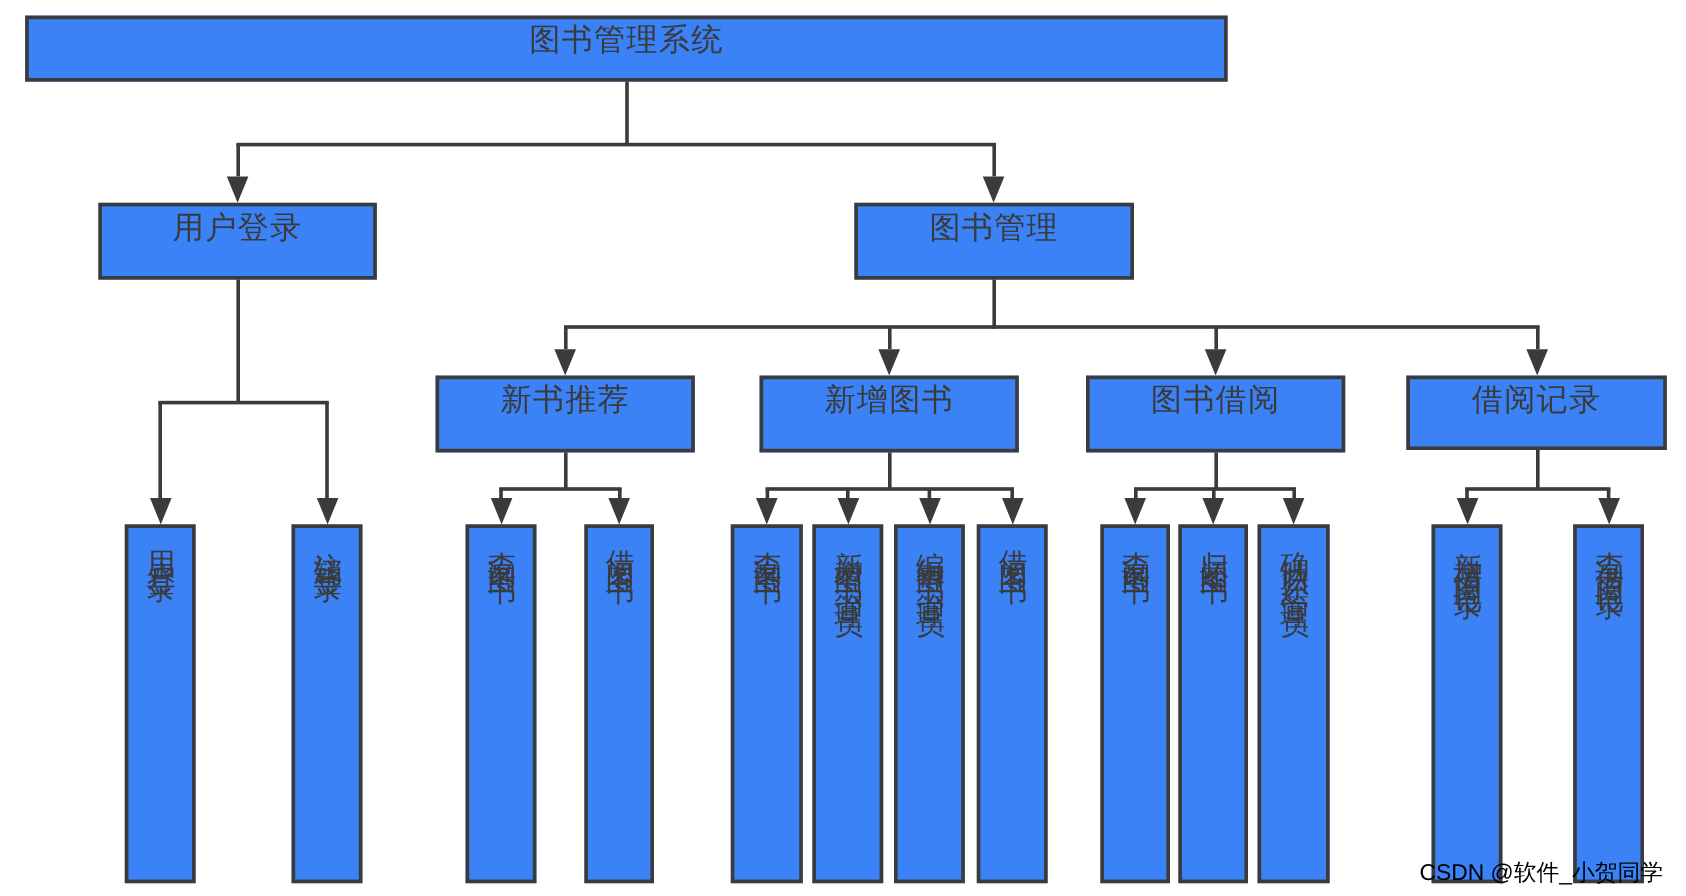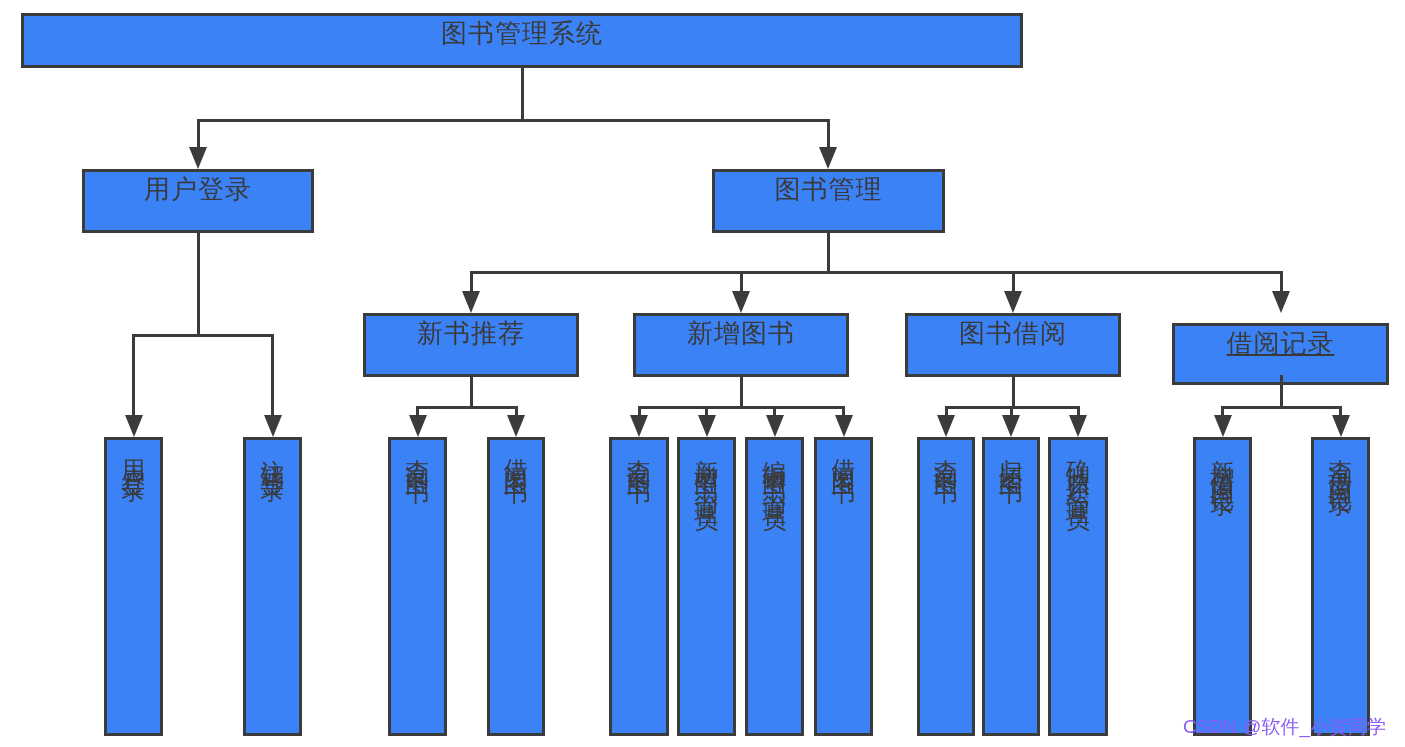--- a/index.html
+++ b/index.html
@@ -48,21 +48,21 @@
     width: 0; height: 0;
     border-left: 9px solid transparent;
     border-right: 9px solid transparent;
     border-top: 22px solid #3b3b3b;
   }
   .watermark {
     position: absolute;
     left: 1183px;
     top: 714px;
     font-size: 19px;
-    color: #8b5cf6;
+    color: #000000;
     white-space: nowrap;
     z-index: 10;
   }
 </style>
 </head>
 <body>
 
 <div id="stage">
 
   <div class="box" style="left:21px; top:13px; width:1002px; height:55px;">
@@ -78,21 +78,21 @@
 
   <div class="box" style="left:712px; top:169px; width:233px; height:64px;">
     <span>图书管理</span>
   </div>
   <div class="box" style="left:633px; top:313px; width:216px; height:64px;">
     <span>新增图书</span>
   </div>
   <div class="box" style="left:905px; top:313px; width:216px; height:64px;">
     <span>图书借阅</span>
   </div>
-  <div class="box" style="left:1172px; top:323px; width:217px; height:62px;text-decoration:underline;">
+  <div class="box" style="left:1172px; top:313px; width:217px; height:62px;">
     <span>借阅记录</span>
   </div>
 
   <div class="box leaf" style="left:104px; width:59px;">
     <span class="vtext">用户登录</span>
   </div>
   <div class="box leaf" style="left:243px; width:59px;">
     <span class="vtext">注销登录</span>
   </div>
 

